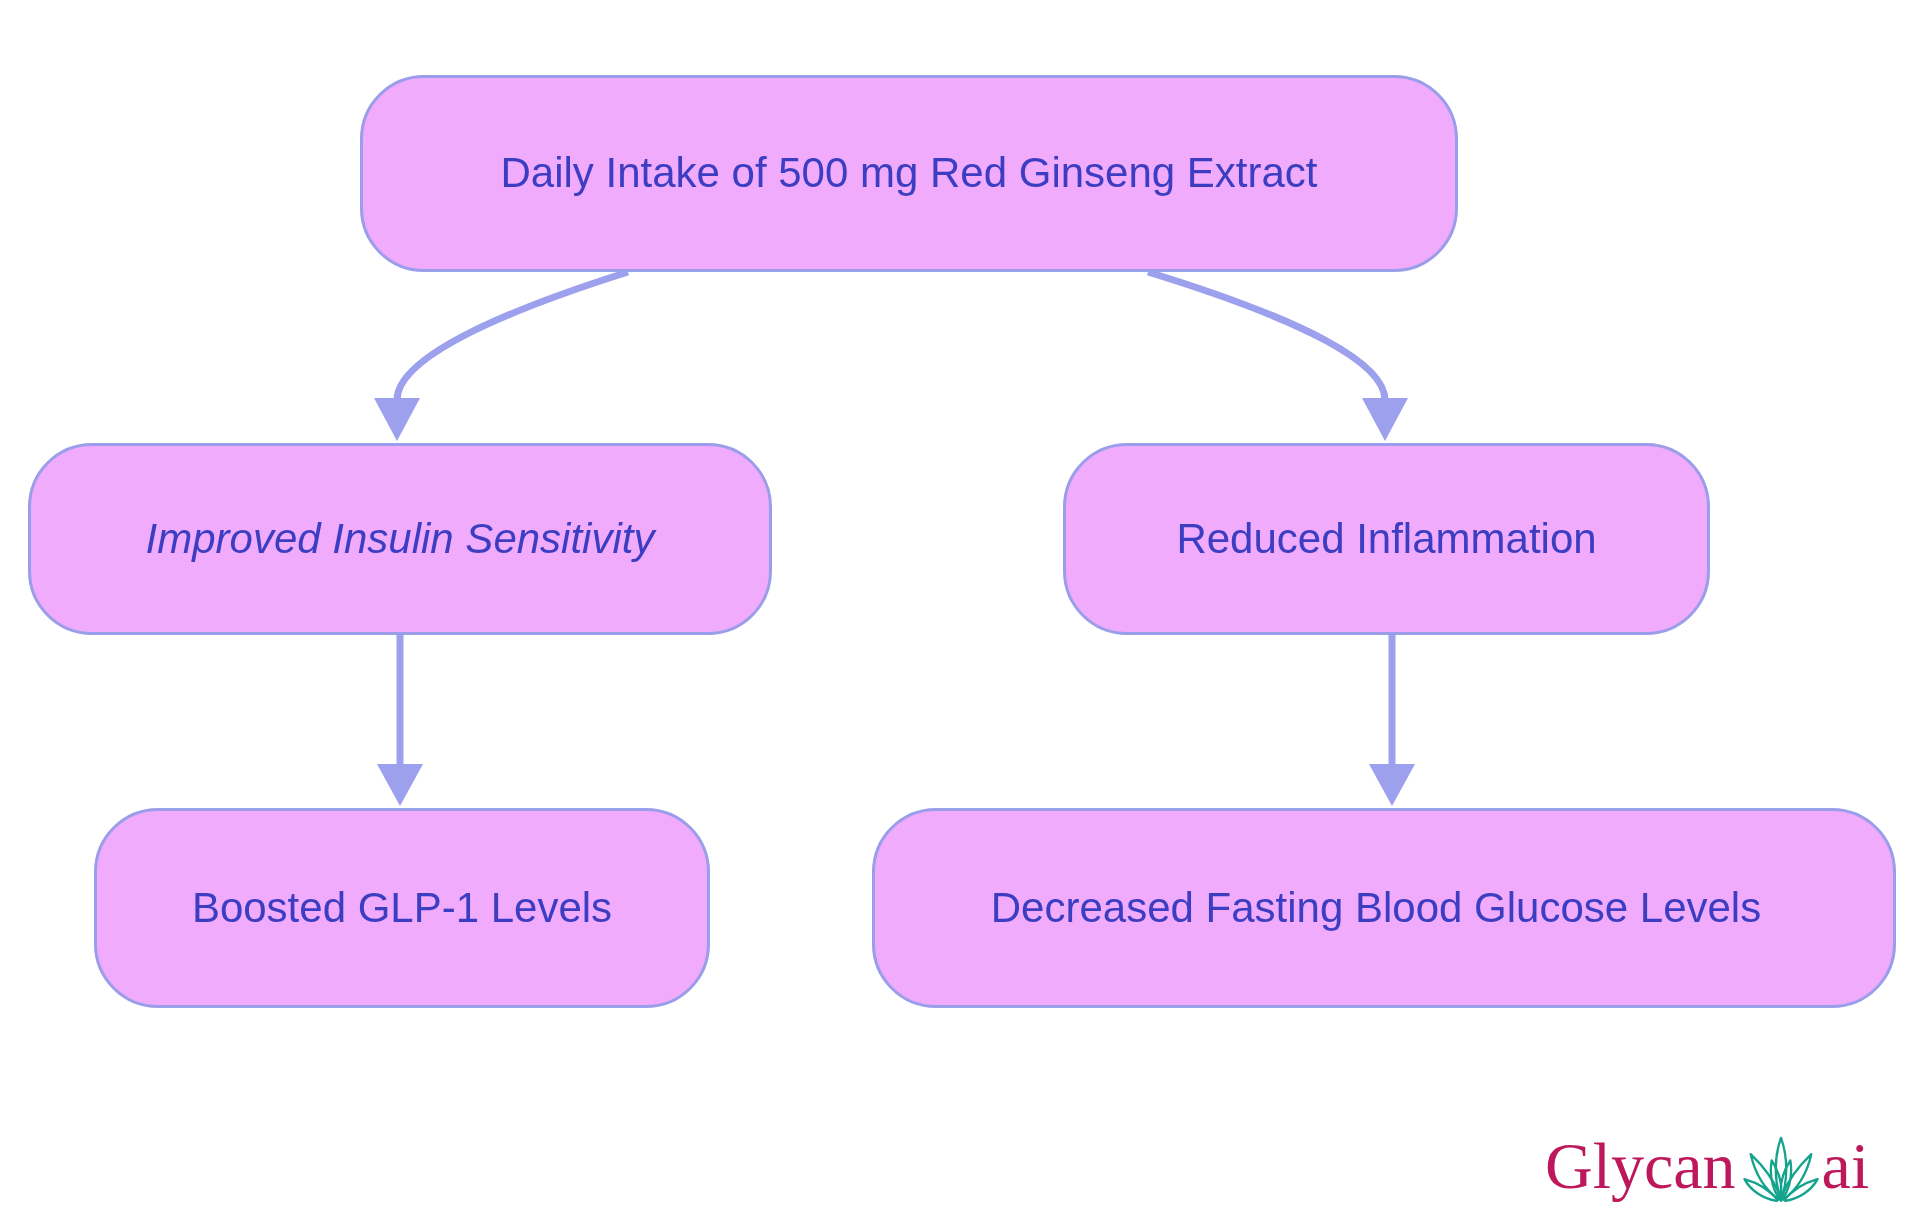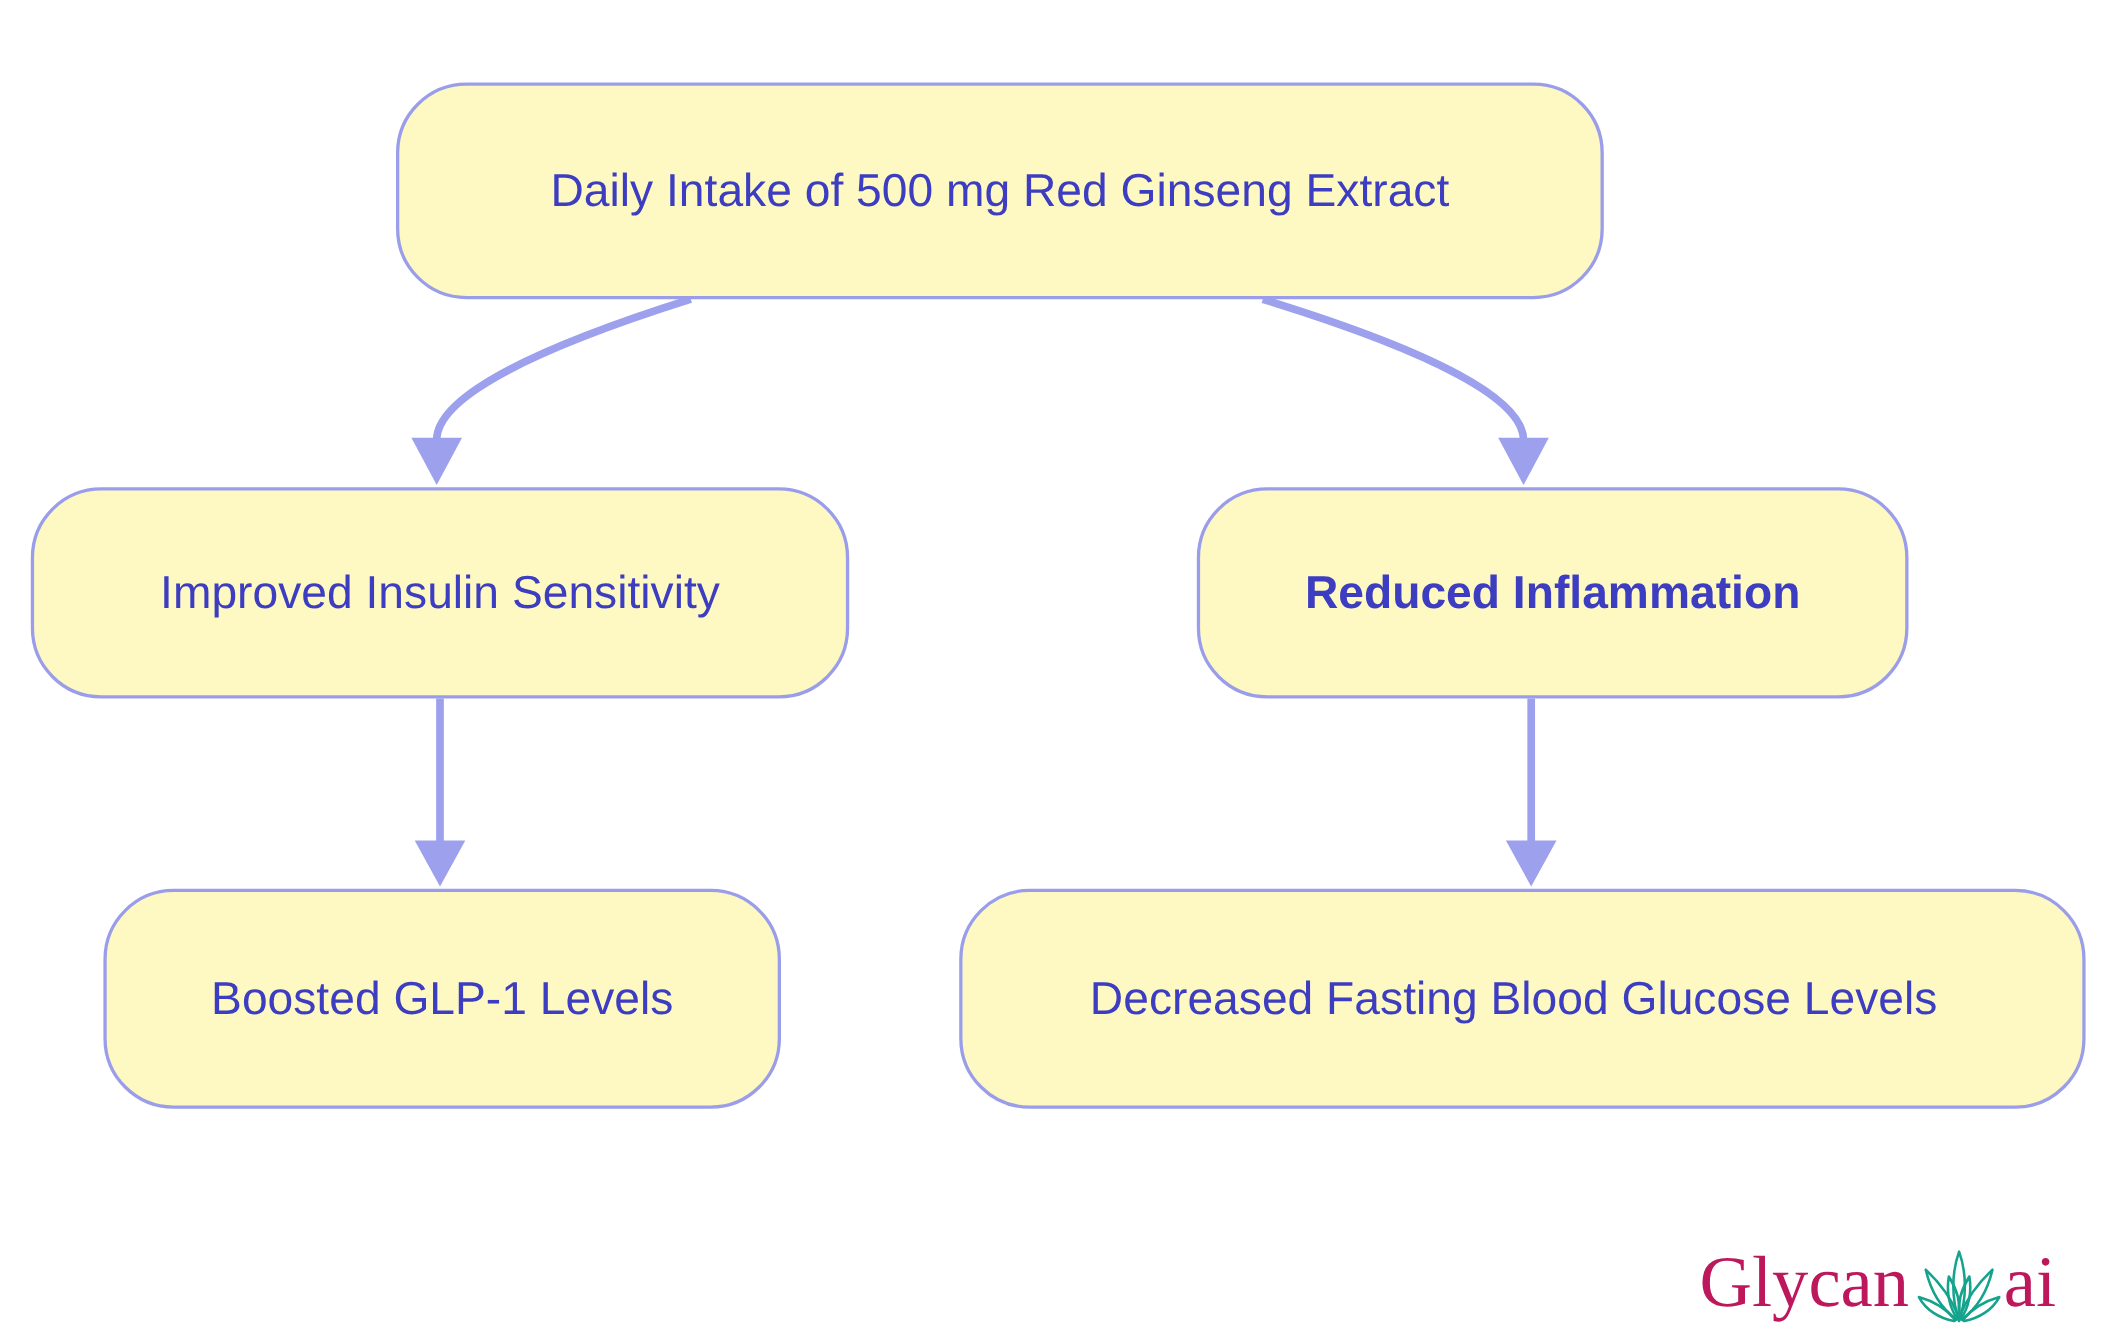--- a/index.html
+++ b/index.html
@@ -12,36 +12,36 @@
     font-family: "Liberation Sans", sans-serif;
   }
   .edges-layer {
     position: absolute;
     inset: 0;
     width: 1920px;
     height: 1215px;
   }
   .node {
     position: absolute;
-    background: #fef9c3;
+    background: #f0abfc;
     border: 3px solid #9a9de9;
     border-radius: 64px;
     display: flex;
     align-items: center;
     justify-content: center;
     color: #3c3dc1;
     font-size: 42px;
     line-height: 1.15;
     text-align: center;
     box-sizing: border-box;
     padding: 0 30px;
   }
   .node-root        { left: 360px;  top: 75px;  width: 1098px; height: 197px; }
-  .node-insulin     { left: 28px;   top: 443px; width: 744px;  height: 192px; }
-  .node-inflammation{ left: 1088px; top: 443px; width: 647px;  height: 192px; font-weight: bold; }
+  .node-insulin     { left: 28px;   top: 443px; width: 744px;  height: 192px; font-style: italic; }
+  .node-inflammation{ left: 1063px; top: 443px; width: 647px;  height: 192px; }
   .node-glp1        { left: 94px;   top: 808px; width: 616px;  height: 200px; }
   .node-glucose     { left: 872px;  top: 808px; width: 1024px; height: 200px; padding-left: 14px; }
   .edge-path {
     fill: none;
     stroke: #9ca0ed;
     stroke-width: 7px;
   }
   .edge-arrowhead { fill: #9ca0ed; stroke: none; }
   .logo {
     position: absolute;

